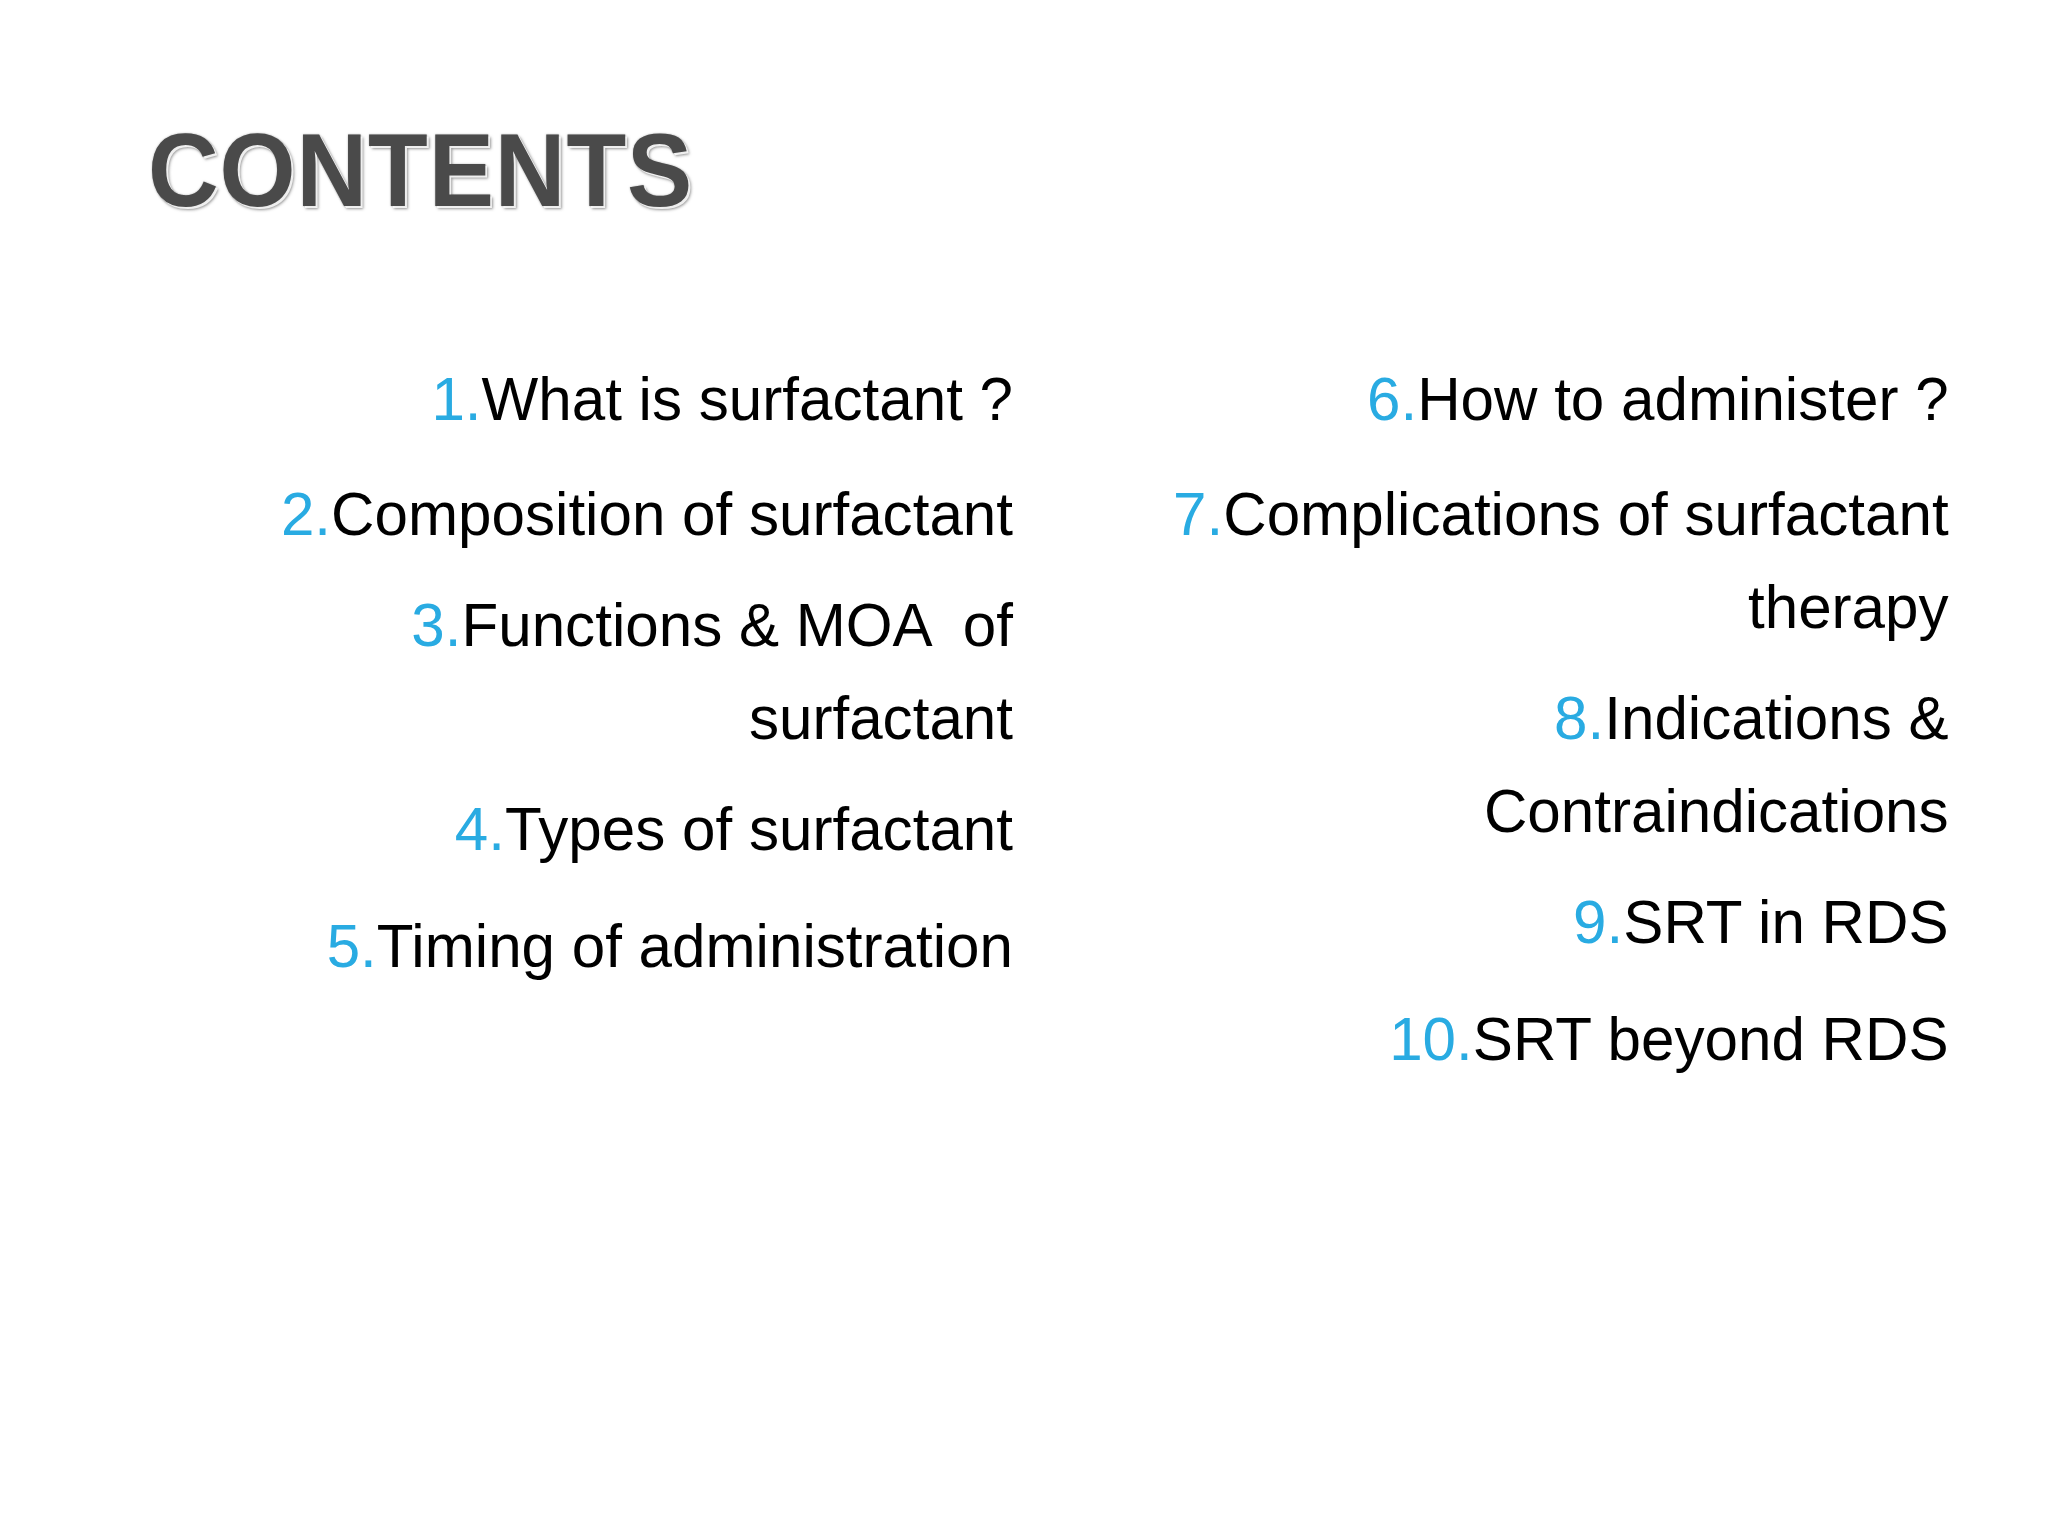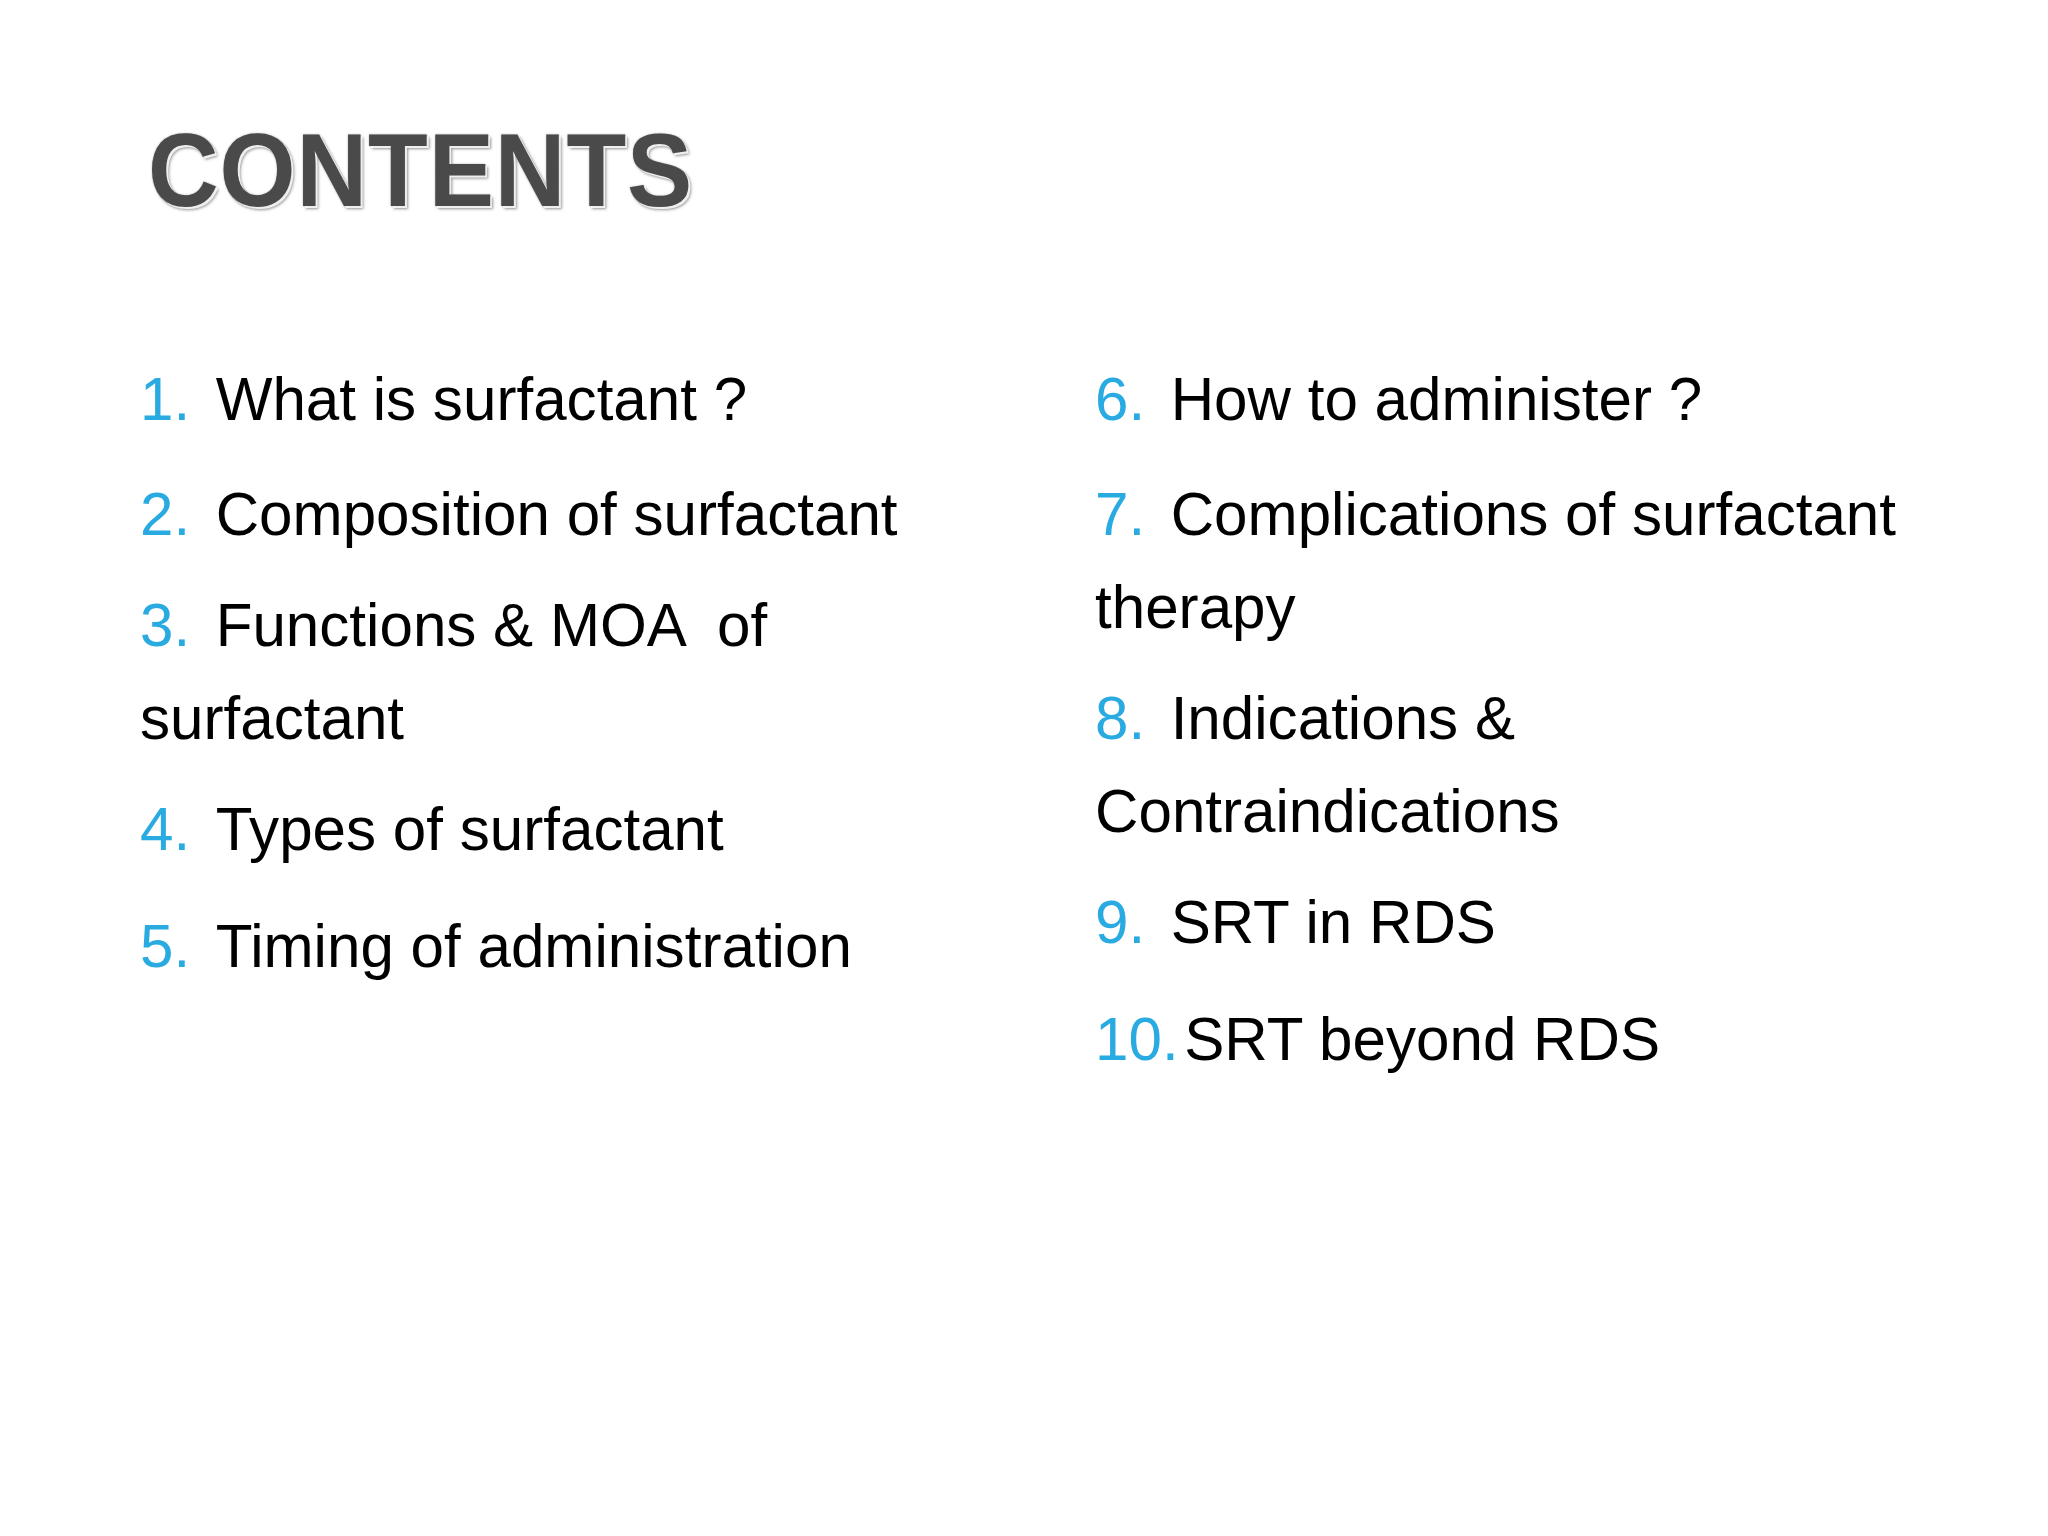--- a/index.html
+++ b/index.html
@@ -14,20 +14,21 @@
     overflow: hidden;
     font-family: "Liberation Sans", "DejaVu Sans", sans-serif;
     -webkit-font-smoothing: antialiased;
   }
 
   #slide {
     position: relative;
     width: 1848px;
     height: 1536px;
     background: #ffffff;
+    text-align: right;
   }
 
   
   #slide-title {
     position: absolute;
     left: 148px;
     top: 118px;
     font-size: 104px;
     line-height: 1.0;
     font-weight: 700;

